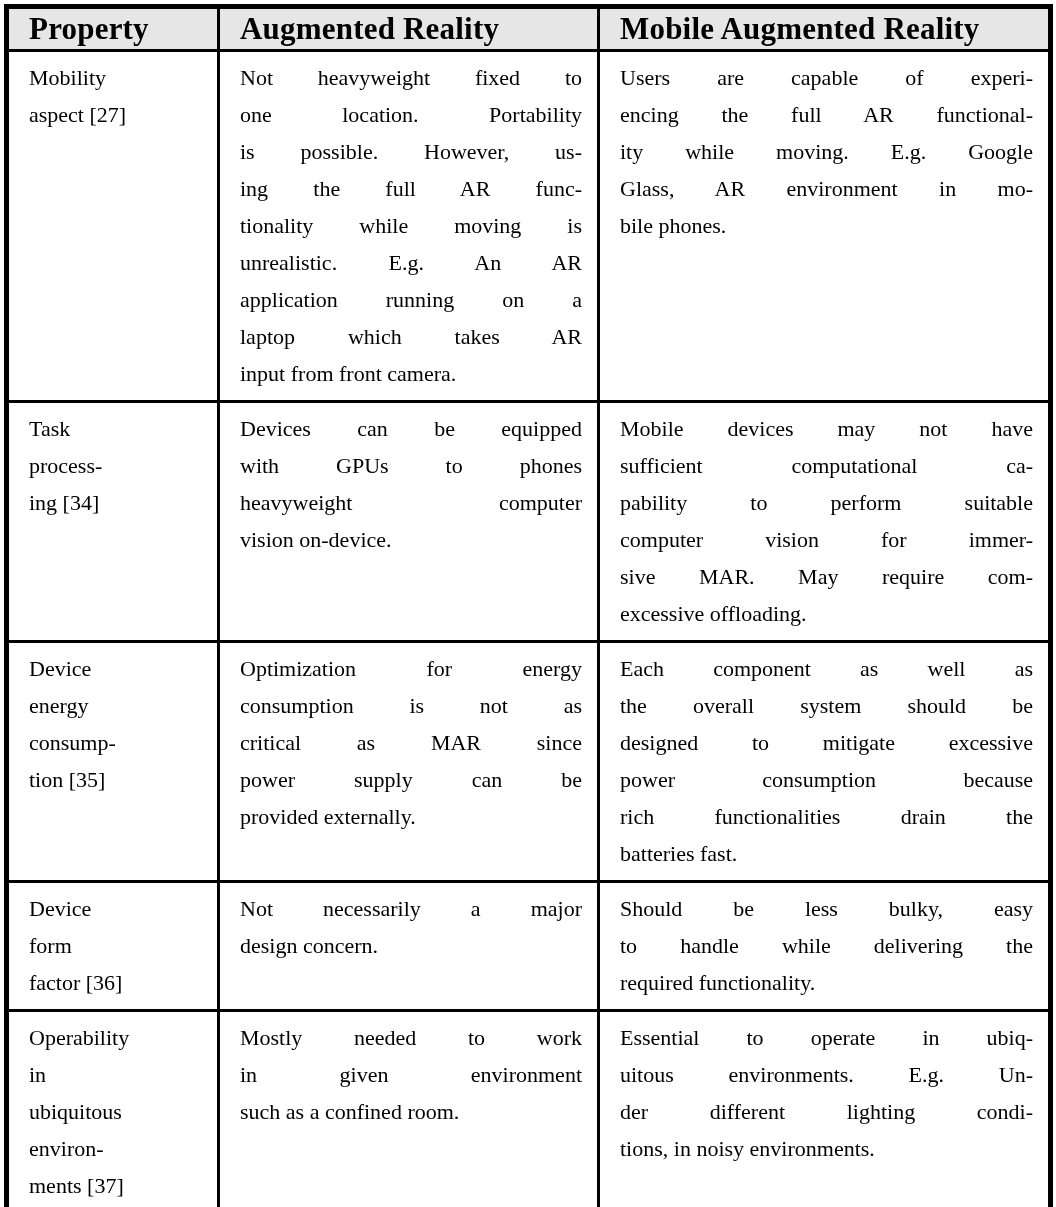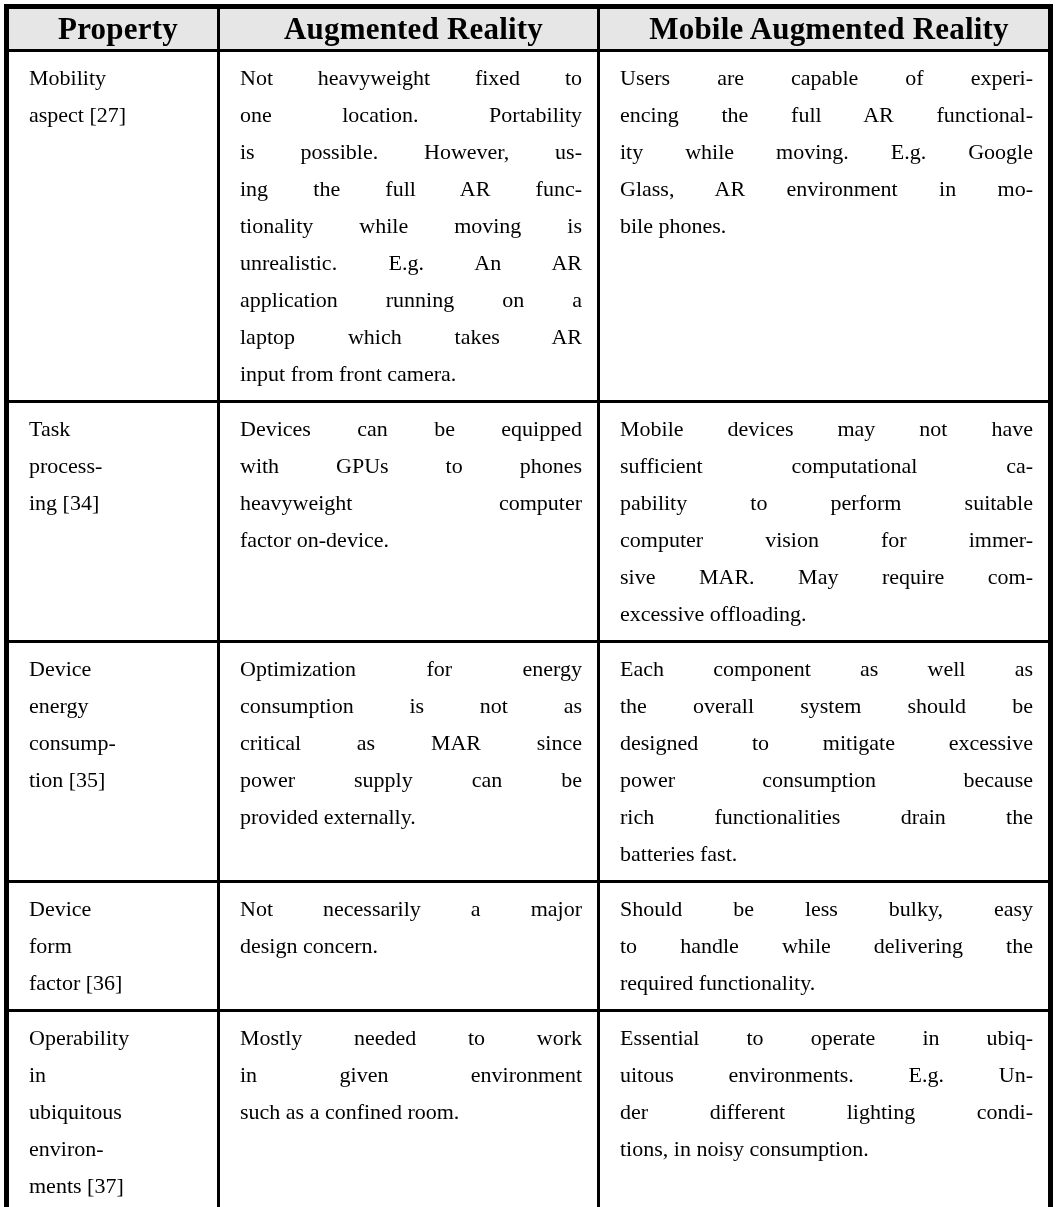--- a/index.html
+++ b/index.html
@@ -23,21 +23,21 @@
     background: #ffffff;
   }
   th, td {
     border: 3px solid #000000;
     overflow: hidden;
   }
   th {
     background: var(--header-bg, #e6e6e6);
     font-weight: bold;
     font-size: 31px;
-    text-align: center;
+    text-align: left;
     vertical-align: middle;
     height: 40px;
     padding: 0 10px 0 20px;
     letter-spacing: 0.2px;
   }
   td {
     vertical-align: top;
     font-size: 22px;
     line-height: 37px;
     padding: 7px 15px 8px 20px;
@@ -100,21 +100,21 @@
         <tr>
           <td class="property-col">
             <div class="cell-line">Task</div>
             <div class="cell-line">process-</div>
             <div class="cell-line last">ing [34]</div>
           </td>
           <td>
             <div class="cell-line">Devices can be equipped</div>
             <div class="cell-line">with GPUs to phones</div>
             <div class="cell-line">heavyweight computer</div>
-            <div class="cell-line last">factor on-device.</div>
+            <div class="cell-line last">vision on-device.</div>
           </td>
           <td>
             <div class="cell-line">Mobile devices may not have</div>
             <div class="cell-line">sufficient computational ca-</div>
             <div class="cell-line">pability to perform suitable</div>
             <div class="cell-line">computer vision for immer-</div>
             <div class="cell-line">sive MAR. May require com-</div>
             <div class="cell-line last">excessive offloading.</div>
           </td>
         </tr>
@@ -167,18 +167,18 @@
           </td>
           <td>
             <div class="cell-line">Mostly needed to work</div>
             <div class="cell-line">in given environment</div>
             <div class="cell-line last">such as a confined room.</div>
           </td>
           <td>
             <div class="cell-line">Essential to operate in ubiq-</div>
             <div class="cell-line">uitous environments. E.g. Un-</div>
             <div class="cell-line">der different lighting condi-</div>
-            <div class="cell-line last">tions, in noisy consumption.</div>
+            <div class="cell-line last">tions, in noisy environments.</div>
           </td>
         </tr>
       </tbody>
   </table>
 </div>
 
 </body></html>

